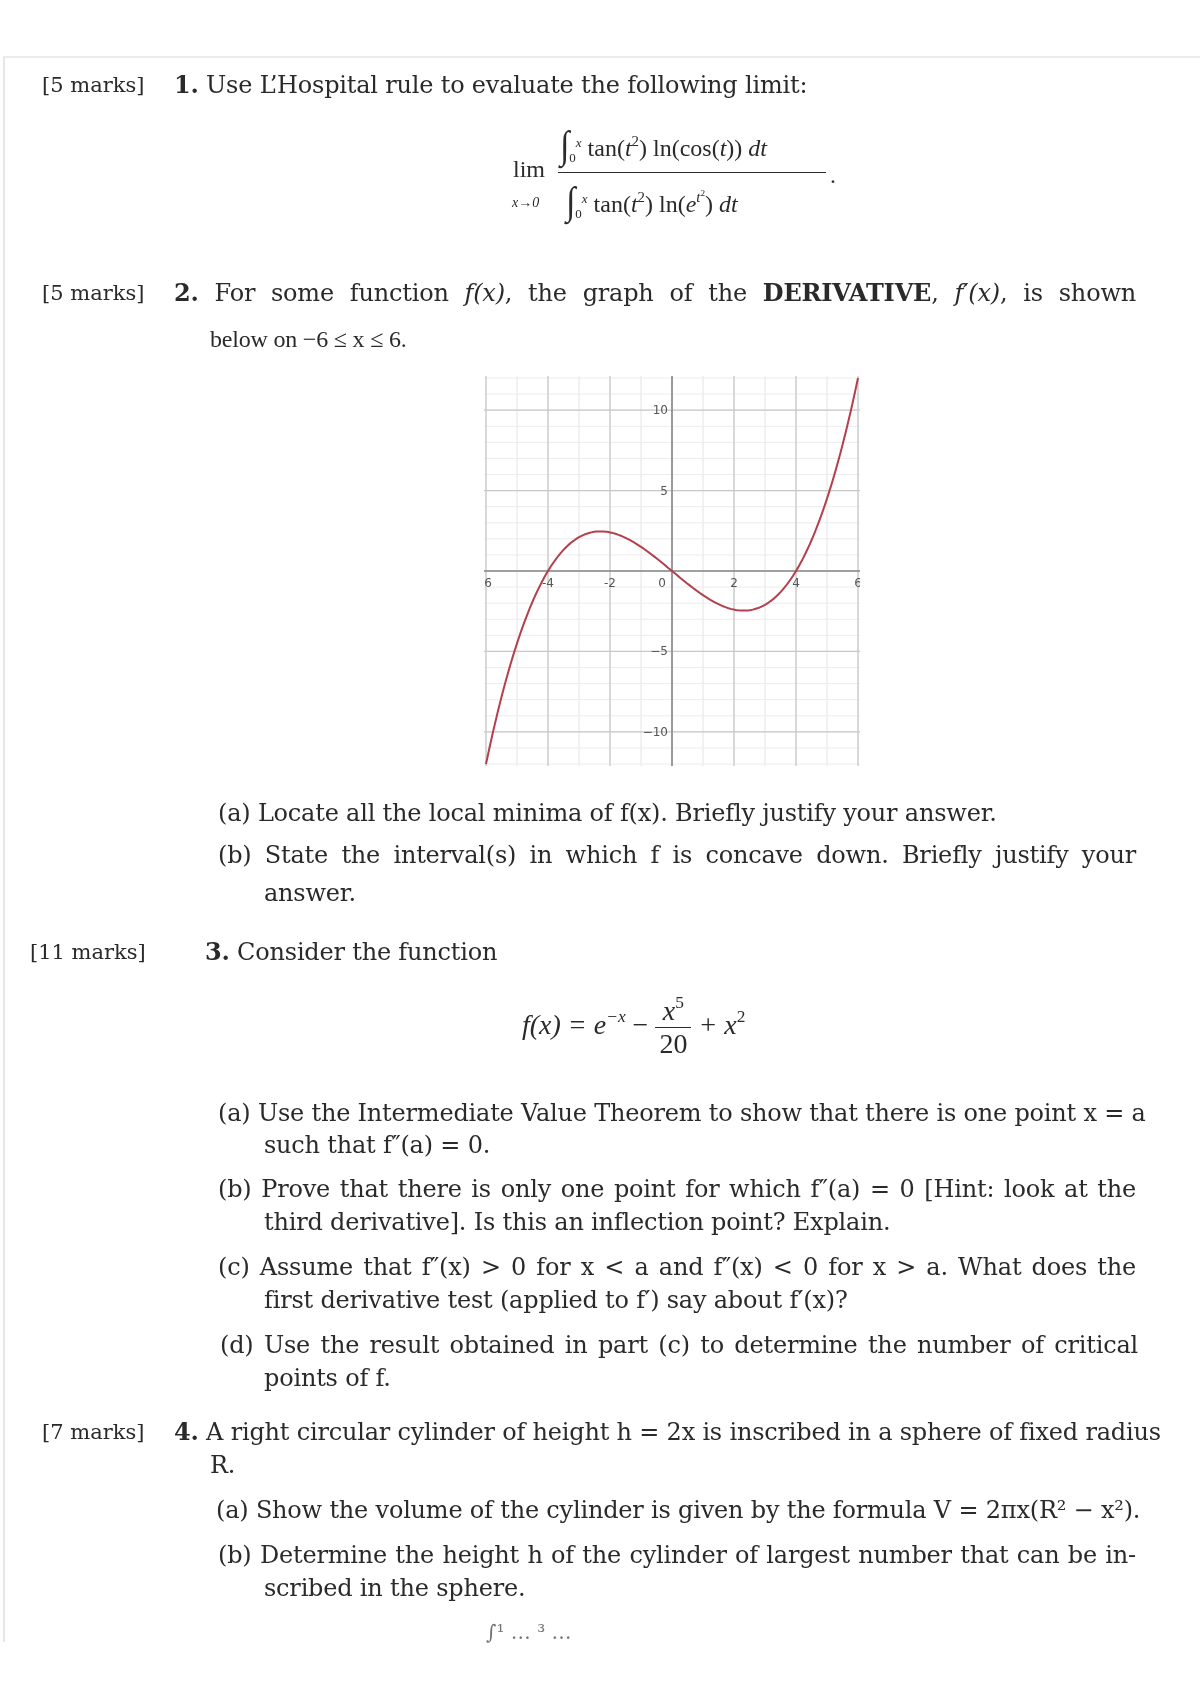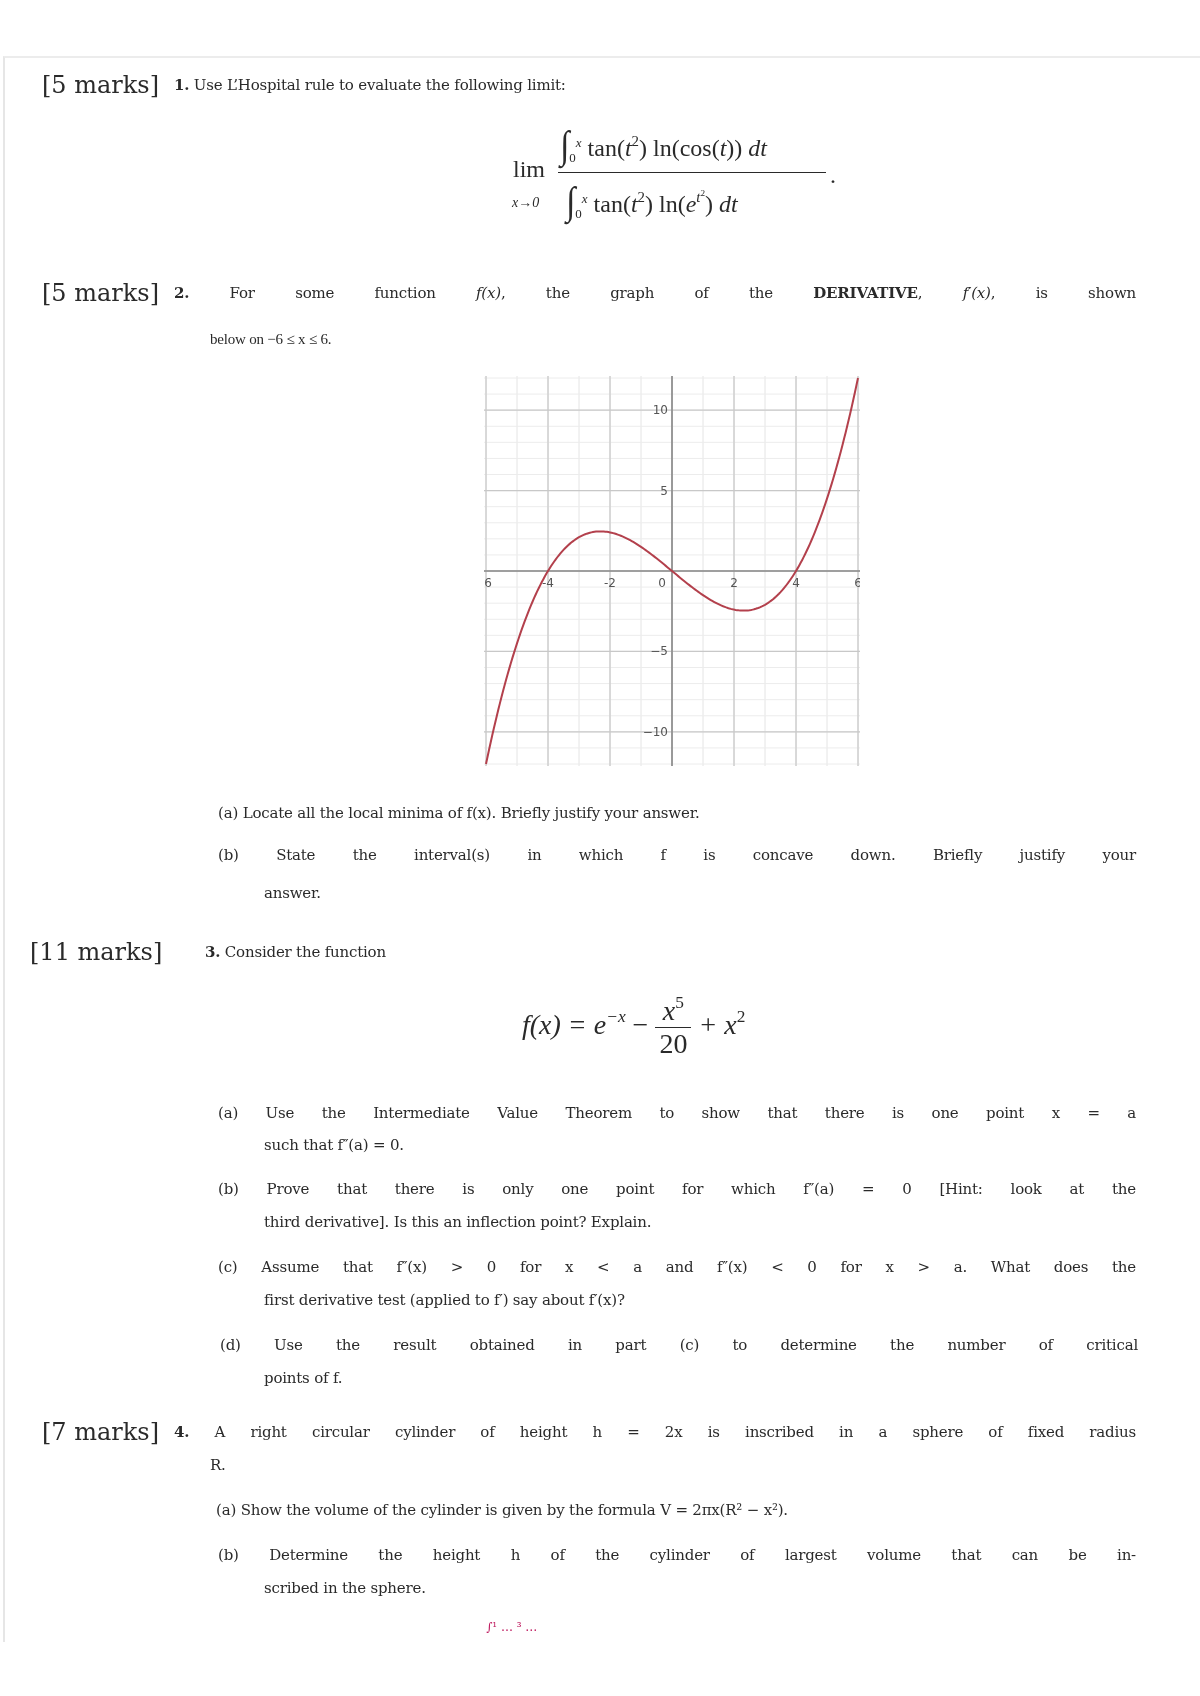--- a/index.html
+++ b/index.html
@@ -1,42 +1,42 @@
 <!DOCTYPE html>
 <html><head>
 <meta charset="utf-8">
 <style>
   html, body { margin: 0; padding: 0; background: #ffffff; }
   body { width: 1200px; height: 1696px; position: relative; overflow: hidden;
          font-family: "DejaVu Serif", "Liberation Serif", serif; color: #2a2a2a; }
   .page { position: absolute; left: 3px; top: 56px; width: 1197px; height: 1584px;
           border-top: 2px solid #ececec; border-left: 2px solid #e6e6e6; background: #fff; }
-  .line { position: absolute; font-size: 15px; line-height: 30px; white-space: nowrap; letter-spacing: -0.2px; }
-  .marks { position: absolute; font-size: 24px; line-height: 30px; white-space: nowrap; }
+  .line { position: absolute; font-size: 24px; line-height: 30px; white-space: nowrap; letter-spacing: -0.2px; }
+  .marks { position: absolute; font-size: 21px; line-height: 30px; white-space: nowrap; }
   .qnum { font-weight: bold; }
   .b { font-weight: bold; }
   i { font-style: italic; }
   .math { font-family: "Liberation Serif", "DejaVu Serif", serif; }
   .just { text-align: justify; text-align-last: justify; }
   .frac { display: inline-block; vertical-align: middle; text-align: center; }
   .frac .num, .frac .den { display: block; padding: 0 4px; }
   .frac .bar { display: block; border-top: 1.5px solid #2a2a2a; }
   sup { font-size: 62%; vertical-align: 0.7em; line-height: 0; }
   sub { font-size: 62%; line-height: 0; }
   .int { font-size: 34px; font-style: italic; display: inline-block; transform: scaleY(1.15); }
   .limit { position: absolute; left: 508px; top: 112px; width: 340px; height: 120px; }
   .lim-word { position: absolute; left: 5px; top: 44px; font-size: 24px; }
   .lim-sub { position: absolute; left: 4px; top: 83px; font-size: 14px; font-style: italic; }
   .lim-num { position: absolute; left: 52px; top: 14px; font-size: 24px; white-space: nowrap; }
   .lim-bar { position: absolute; left: 50px; top: 60px; width: 268px; border-top: 1.8px solid #2a2a2a; }
   .lim-den { position: absolute; left: 58px; top: 70px; font-size: 24px; white-space: nowrap; }
   .lim-dot { position: absolute; left: 322px; top: 50px; font-size: 24px; }
   .graph { position: absolute; left: 484px; top: 376px; width: 376px; height: 390px; }
   .fx { position: absolute; left: 522px; top: 995px; font-size: 28px; white-space: nowrap; }
-  .cut { position: absolute; top: 1620px; font-size: 12px; color: #be185d; }
+  .cut { position: absolute; top: 1620px; font-size: 20px; color: #737373; }
 </style>
 </head>
 <body>
 
 <div class="page"></div>
 
 <div class="marks" style="left:42px; top:70px;">[5 marks]</div>
 <div class="line" style="left:174px; top:70px;">
   <span class="qnum">1.</span>
   <span>Use L’Hospital rule to evaluate the following limit:</span>
@@ -184,17 +184,17 @@
 <div class="line just" style="left:174px; top:1417px; width:962px;">
   <span class="qnum">4.</span>
   <span>A right circular cylinder of height h = 2x is inscribed in a sphere of fixed radius</span>
 </div>
 <div class="line" style="left:210px; top:1450px;">R.</div>
 
 <div class="line" style="left:216px; top:1495px;">
   <span>(a)</span> <span>Show the volume of the cylinder is given by the formula V = 2πx(R² − x²).</span>
 </div>
 <div class="line just" style="left:218px; top:1540px; width:918px;">
-  <span>(b)</span> <span>Determine the height h of the cylinder of largest volume that can be in-</span>
+  <span>(b)</span> <span>Determine the height h of the cylinder of largest number that can be in-</span>
 </div>
 <div class="line" style="left:264px; top:1573px;">scribed in the sphere.</div>
 
 <div class="cut" style="left:486px;">∫¹ … ³ …</div>
 
 </body></html>

